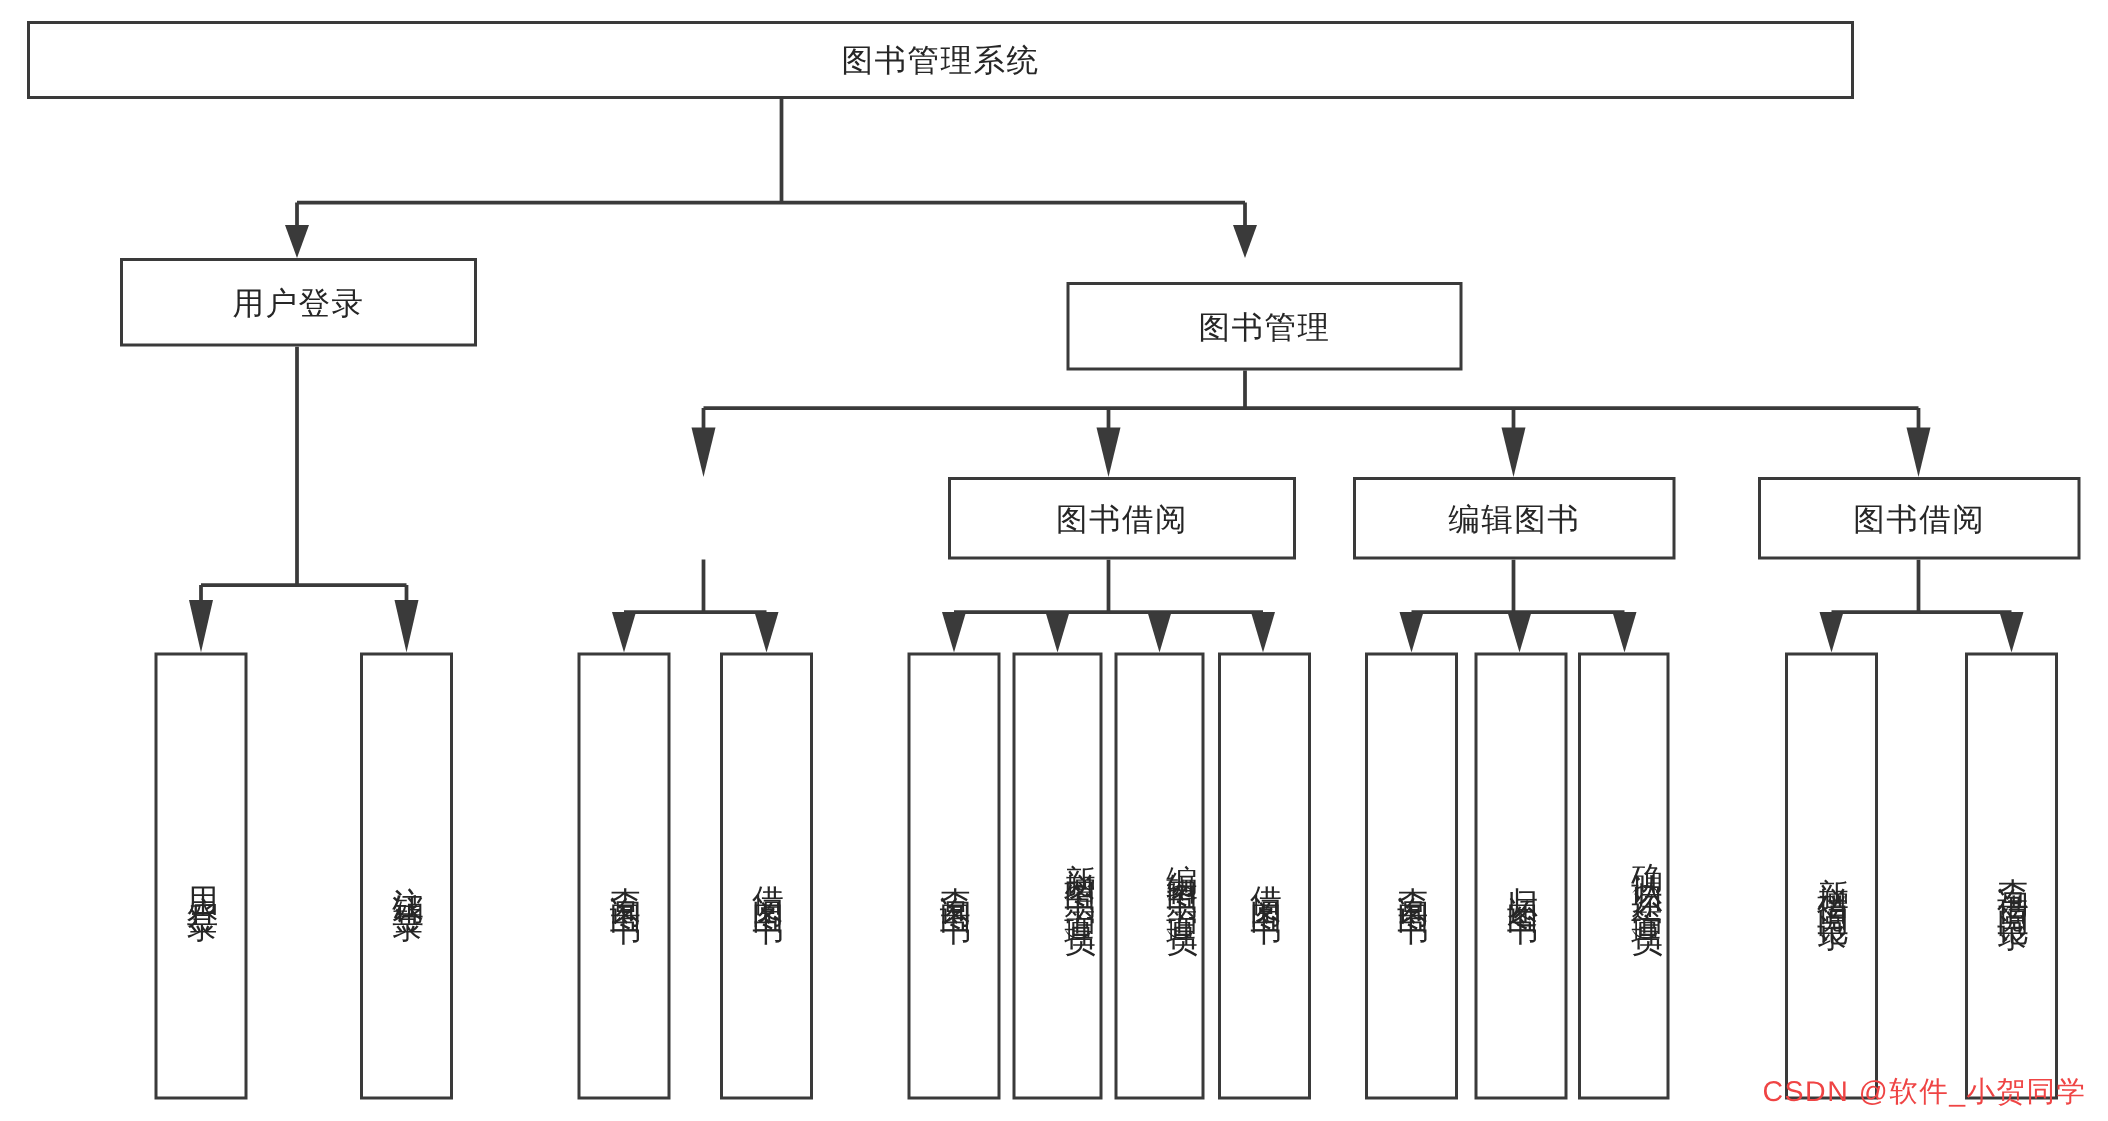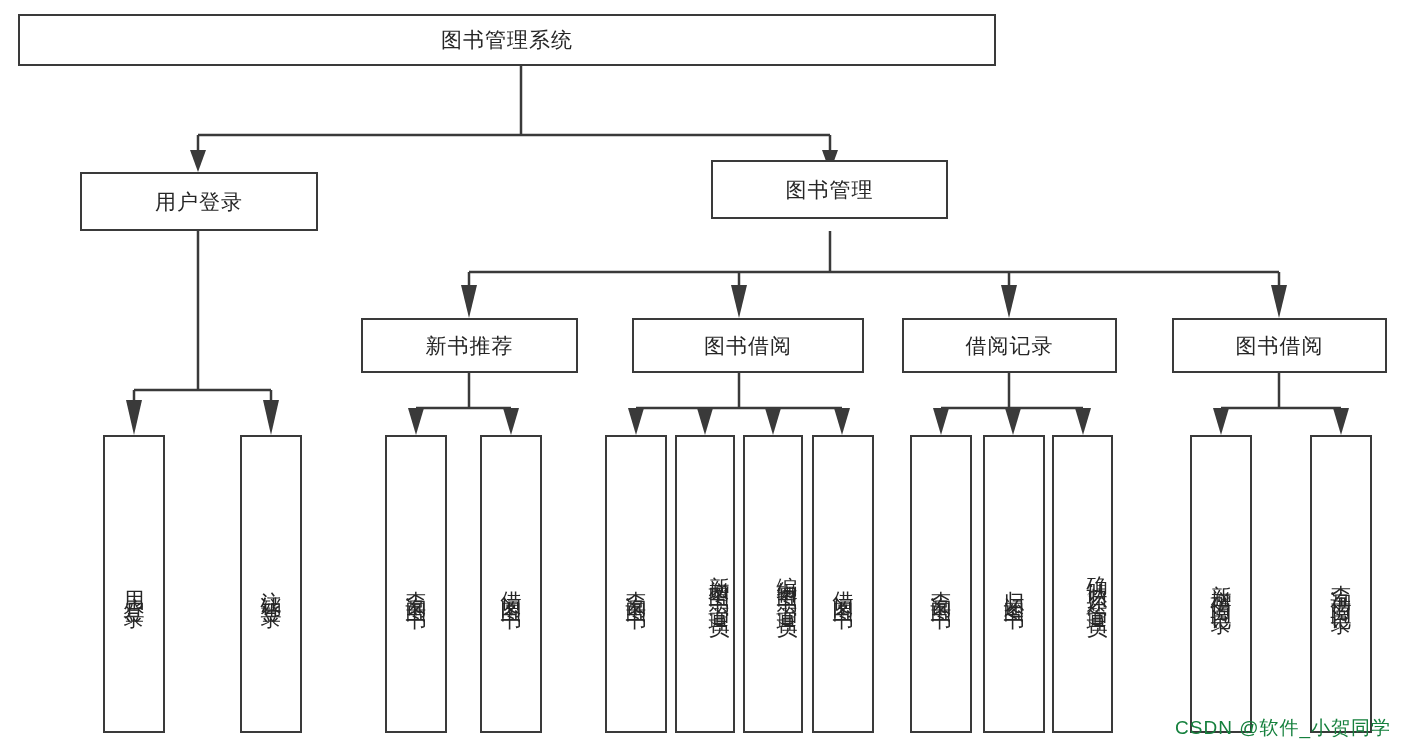--- a/index.html
+++ b/index.html
@@ -40,21 +40,21 @@
   .node.v.top{
     align-items:flex-start;
   }
   .node.v.mid{
     align-items:center;
   }
   .watermark{
     position:absolute;
     right:14px;bottom:6px;
     font-size:19px;
-    color:#15803d;
+    color:#ef4444;
     letter-spacing:1px;
     white-space:nowrap;
     pointer-events:none;
   }
   svg#links{position:absolute;left:0;top:0;width:1405px;height:747px;pointer-events:none;}
   svg#links line, svg#links path{stroke:#3a3a3a;stroke-width:2.5;fill:none;}
 </style>
 </head>
 <body>
 
@@ -118,31 +118,30 @@
     <polygon points="1075,408 1091,408 1083,435" fill="#3a3a3a" stroke="none"></polygon>
 
     <line x1="1279" y1="373" x2="1279" y2="408"></line>
     <line x1="1221" y1="408" x2="1341" y2="408"></line>
     <line x1="1221" y1="408" x2="1221" y2="414"></line>
     <polygon points="1213,408 1229,408 1221,435" fill="#3a3a3a" stroke="none"></polygon>
     <line x1="1341" y1="408" x2="1341" y2="414"></line>
     <polygon points="1333,408 1349,408 1341,435" fill="#3a3a3a" stroke="none"></polygon>
   </svg>
 
-  <div class="node h" style="left:18px;top:14px;width:978px;height:52px;">图书管理系统</div>
+  <div class="node h" style="left:18px;top:14px;width:1218px;height:52px;">图书管理系统</div>
 
   <div class="node h" style="left:80px;top:172px;width:238px;height:59px;">用户登录</div>
 
-  <div class="node h" style="left:711px;top:160px;width:237px;height:59px;">图书管理</div>
+  <div class="node h" style="left:711px;top:188px;width:264px;height:59px;">图书管理</div>
 
-  <div class="node h" style="left:361px;top:318px;width:217px;height:55px;">新书推荐</div>
 
   <div class="node h" style="left:632px;top:318px;width:232px;height:55px;">图书借阅</div>
 
-  <div class="node h" style="left:902px;top:318px;width:215px;height:55px;">借阅记录</div>
+  <div class="node h" style="left:902px;top:318px;width:215px;height:55px;">编辑图书</div>
 
   <div class="node h" style="left:1172px;top:318px;width:215px;height:55px;">图书借阅</div>
 
   <div class="node v mid" style="left:103px;top:435px;width:62px;height:298px;">用户登录</div>
 
   <div class="node v mid" style="left:240px;top:435px;width:62px;height:298px;">注销登录</div>
 
   <div class="node v mid" style="left:385px;top:435px;width:62px;height:298px;">查询图书</div>
 
   <div class="node v mid" style="left:480px;top:435px;width:62px;height:298px;">借阅图书</div>

